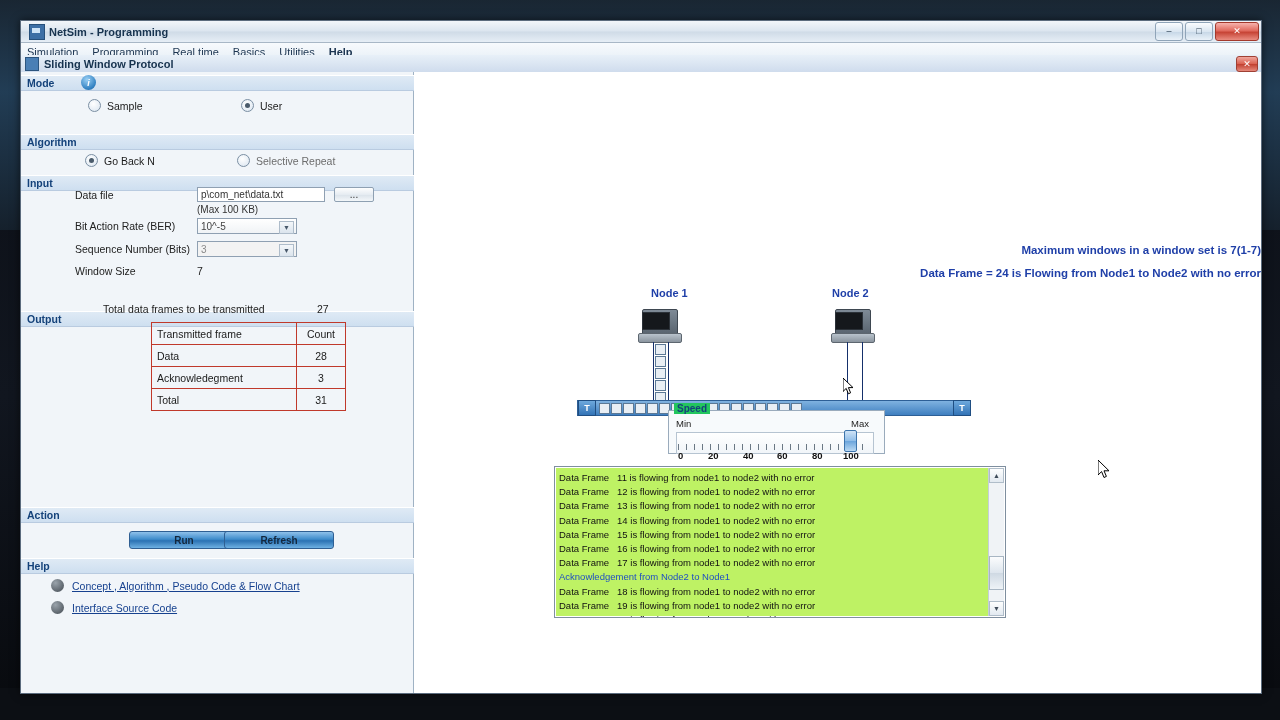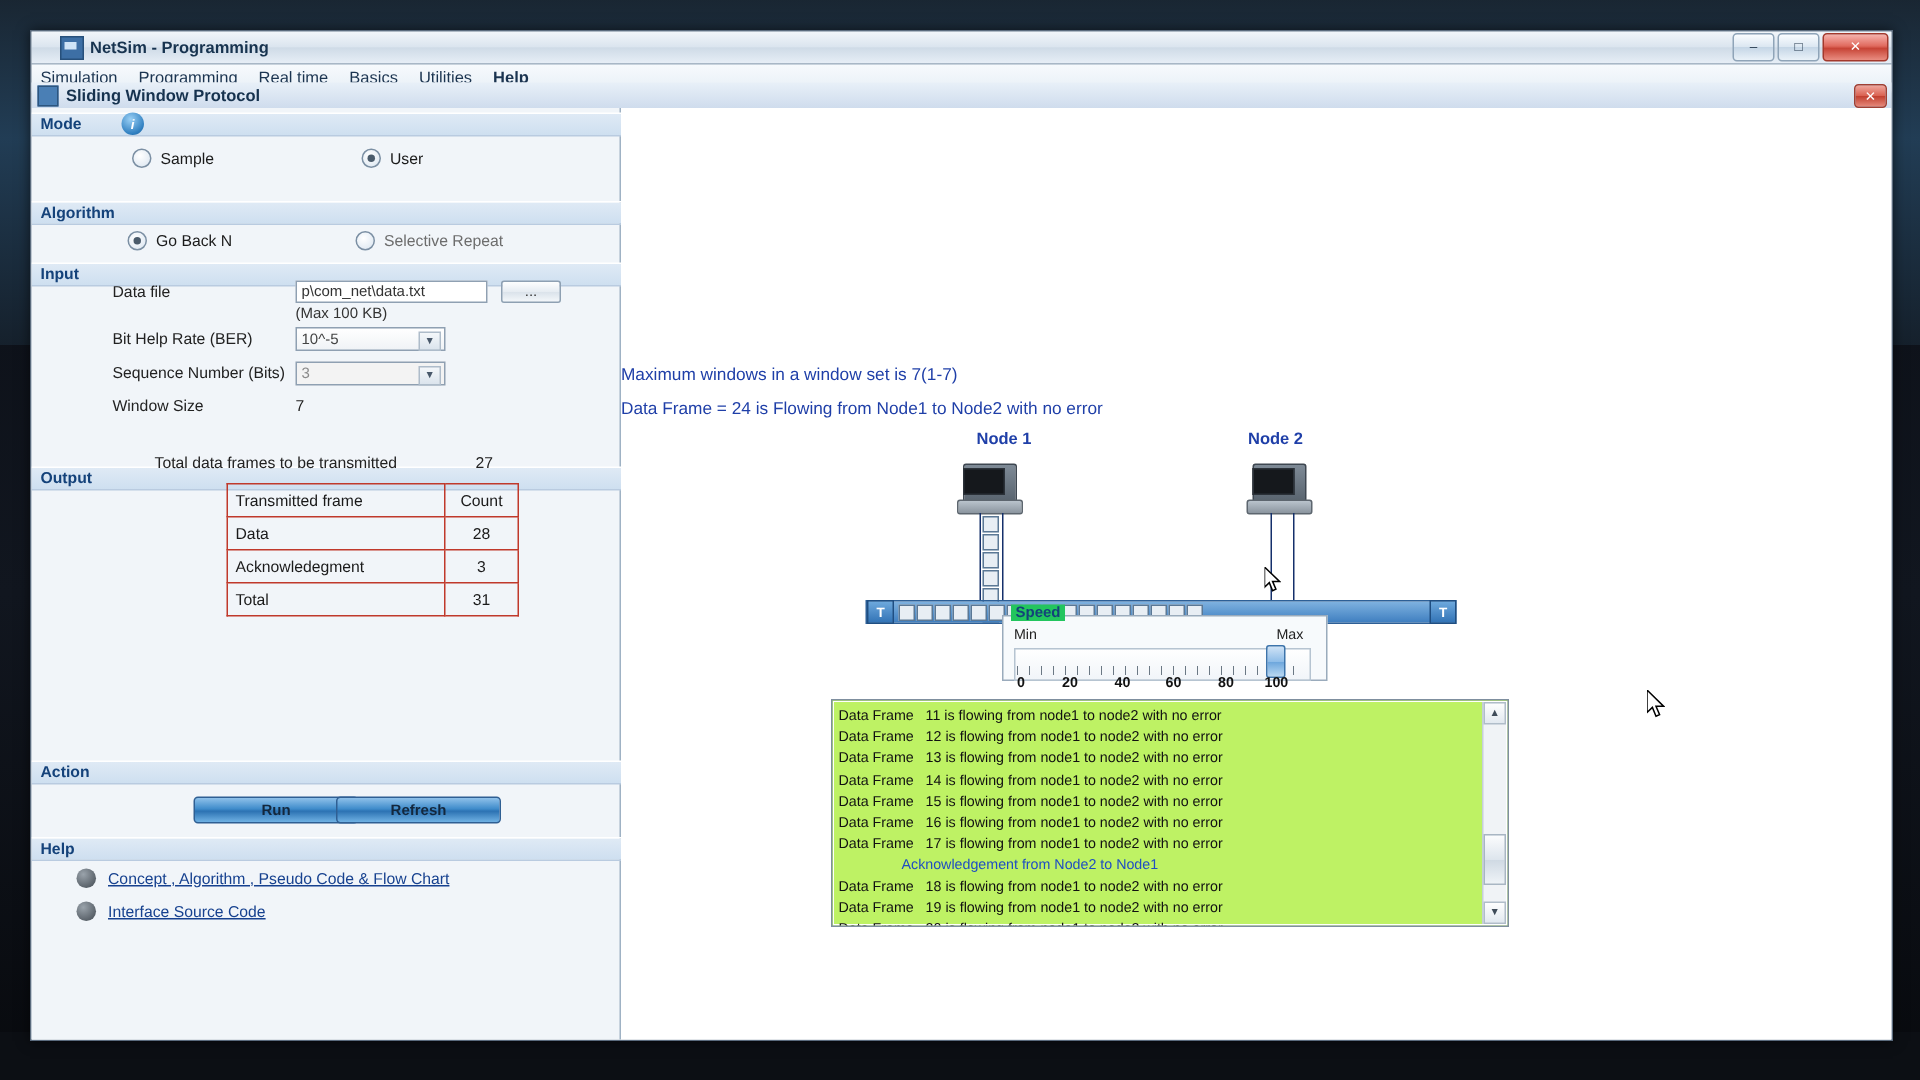--- a/index.html
+++ b/index.html
@@ -42,21 +42,21 @@
     border: 1px solid #5b6b7d;
     box-shadow: 0 0 8px rgba(0,0,0,.6);
     overflow: hidden;
   }
   #titlebar {
     height: 21px;
     background: linear-gradient(180deg,#f2f6fa 0%, #dbe5ef 48%, #cfdbe7 52%, #e6eef6 100%);
     border-bottom: 1px solid #a8b7c6;
     display: flex;
     align-items: center;
-    padding: 0 15px;
+    padding: 0 4px;
     position: relative;
   }
   #titlebar .tb-icon {
     width: 14px; height: 14px;
     margin: 0 4px 0 4px;
     background: #3d6fa5;
     border: 1px solid #27507b;
     position: relative;
   }
   #titlebar .tb-icon:after {
@@ -289,23 +289,23 @@
 
   
   #right-panel {
     position: absolute;
     left: 393px; top: 17px;
     width: 847px; height: 623px;
     background: #ffffff;
   }
   .canvas-title {
     position: absolute;
-    text-align: left;
+    text-align: right;
     font-size: 11.5px;
-    font-weight: normal;
+    font-weight: bold;
     color: #1f3fa8;
     width: 100%;
   }
   .node-label {
     position: absolute;
     font-size: 11px;
     font-weight: bold;
     color: #1f3fa8;
   }
   .pc {
@@ -433,21 +433,21 @@
     left: 4px; top: 4px;
     width: 415px;
   }
   .log-line {
     font-size: 9.5px;
     color: #111;
     line-height: 14.2px;
     white-space: pre;
     font-family: "Liberation Sans", sans-serif;
   }
-  .log-line.ack { color: #1f4ec2; margin-left: 42px; }
+  .log-line.ack { color: #1f4ec2; }
   #log-scroll {
     position: absolute;
     right: 1px; top: 1px;
     width: 15px; height: 148px;
     background: #f0f3f6;
     border-left: 1px solid #c5cfd8;
   }
   .sb-btn {
     position: absolute;
     left: 0;
@@ -545,21 +545,21 @@
         <span style="color:#6d6d6d;">Selective Repeat</span>
       </div>
 
       <div class="section-head" style="position:absolute;left:0;top:103px;width:392px;">Input</div>
 
       <div class="field-label" style="position:absolute;left:54px;top:117px;">Data file</div>
       <div class="txtbox" style="position:absolute;left:176px;top:115px;width:128px;">p\com_net\data.txt</div>
       <div class="small-btn" style="position:absolute;left:313px;top:115px;width:40px;">...</div>
       <div style="position:absolute;left:176px;top:132px;font-size:10px;color:#333;">(Max  100 KB)</div>
 
-      <div class="field-label" style="position:absolute;left:54px;top:148px;">Bit Help Rate (BER)</div>
+      <div class="field-label" style="position:absolute;left:54px;top:148px;">Bit Action Rate (BER)</div>
       <div class="combo" style="position:absolute;left:176px;top:146px;width:100px;">
         <span>10^-5</span>
         <span class="arrow">▼</span>
       </div>
 
       <div class="field-label" style="position:absolute;left:54px;top:171px;">Sequence Number (Bits)</div>
       <div class="combo" style="position:absolute;left:176px;top:169px;width:100px;color:#8a8a8a;background:#f3f3f3;">
         <span>3</span>
         <span class="arrow">▼</span>
       </div>

